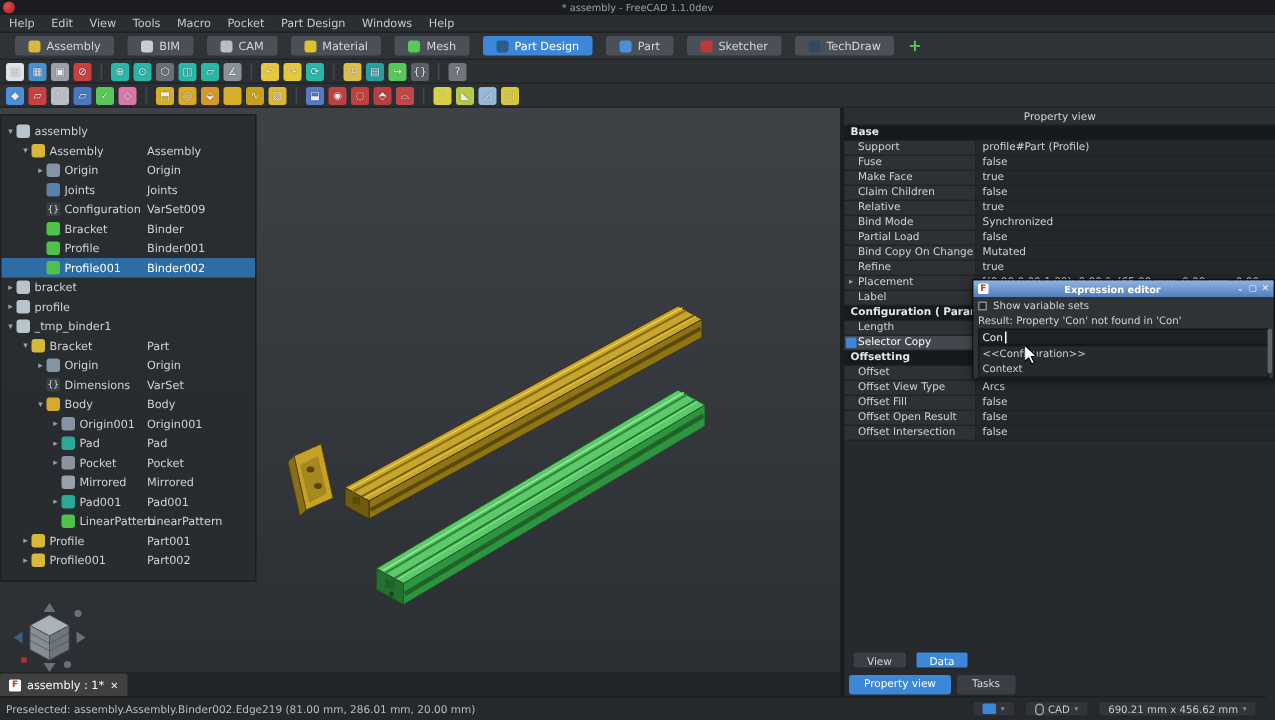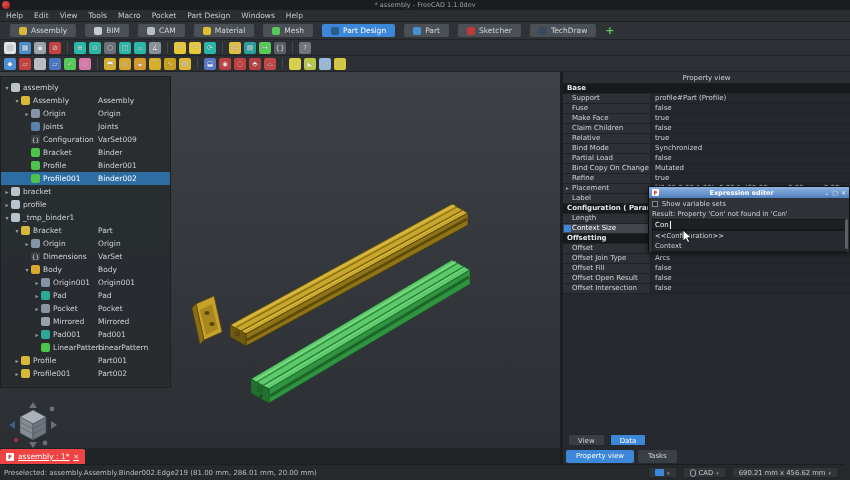--- a/index.html
+++ b/index.html
@@ -91,21 +91,21 @@
   #dlg-input { height:11px; background:#1e2124; border:1px solid #14161a; font-size:7px; color:#eef1f4;
     line-height:10px; padding-left:2px; display:flex; align-items:center; }
   .caret { display:inline-block; width:1px; height:8px; background:#ffffff; margin-left:1px; }
   #dlg-sugg { background:#26292d; border:1px solid #17191c; }
   .sugg { height:10px; font-size:6.8px; color:#cfd3d7; line-height:10px; padding-left:2px; }
   #dlg-scroll { position:absolute; right:1px; top:32px; width:3px; height:30px; background:#5a6168; border-radius:2px; }
 
   
   #tabbar { position:absolute; left:0; top:448px; width:560px; height:16px; background:#222528; display:flex; }
   #mditab { display:flex; align-items:center; gap:4px; height:15px; margin-top:1px; padding:0 6px;
-    background:#ef4444; color:#ffffff; font-size:7.5px; border-radius:2px 2px 0 0;text-decoration:underline; }
+    background:#404040; color:#ffffff; font-size:7.5px; border-radius:2px 2px 0 0; }
   #mditab .ticon-doc { width:8px; height:8px; background:#fff; border-radius:1px; font-size:6px;
     line-height:8px; text-align:center; color:#c0392b; font-weight:bold; }
   #mditab .close { font-size:6.5px; color:#e8f0fa; }
 
   
   #statusbar { position:absolute; left:0; top:464px; width:844px; height:16px; background:#26292c;
     border-top:1px solid #1b1e21; display:flex; align-items:center; }
   #status-left { font-size:7px; color:#b8bdc2; padding-left:4px; flex:1; white-space:nowrap; overflow:hidden; }
   #status-right { display:flex; align-items:center; gap:6px; padding-right:6px; }
   .schip { display:flex; align-items:center; gap:3px; height:11px; padding:0 6px; background:#31353a;
@@ -634,21 +634,21 @@
           <span class="pname">
             <span class="pexp"></span>
             <span>Length</span>
           </span>
           <span class="pvalue"></span>
         </div>
 
         <div class="prow sel">
           <span class="pname">
             <span class="pexp"></span>
-            <span>Context Size</span>
+            <span>Selector Copy</span>
           </span>
           <span class="pvalue"></span>
         </div>
 
         <div class="prow group">
           <span class="pname">
             <span class="pexp"></span>
             <span>Offsetting</span>
           </span>
 
@@ -658,21 +658,21 @@
           <span class="pname">
             <span class="pexp"></span>
             <span>Offset</span>
           </span>
           <span class="pvalue"></span>
         </div>
 
         <div class="prow">
           <span class="pname">
             <span class="pexp"></span>
-            <span>Offset Join Type</span>
+            <span>Offset View Type</span>
           </span>
           <span class="pvalue">Arcs</span>
         </div>
 
         <div class="prow">
           <span class="pname">
             <span class="pexp"></span>
             <span>Offset Fill</span>
           </span>
           <span class="pvalue">false</span>

